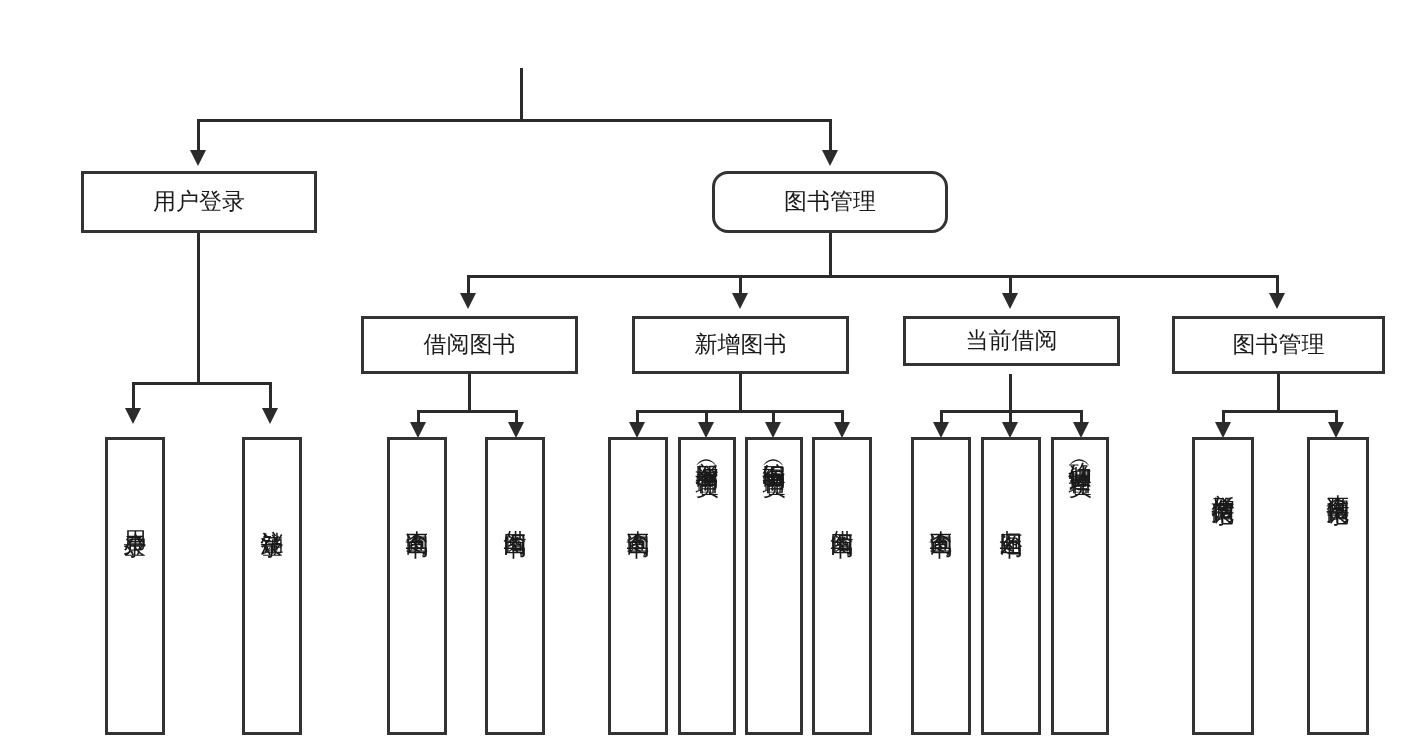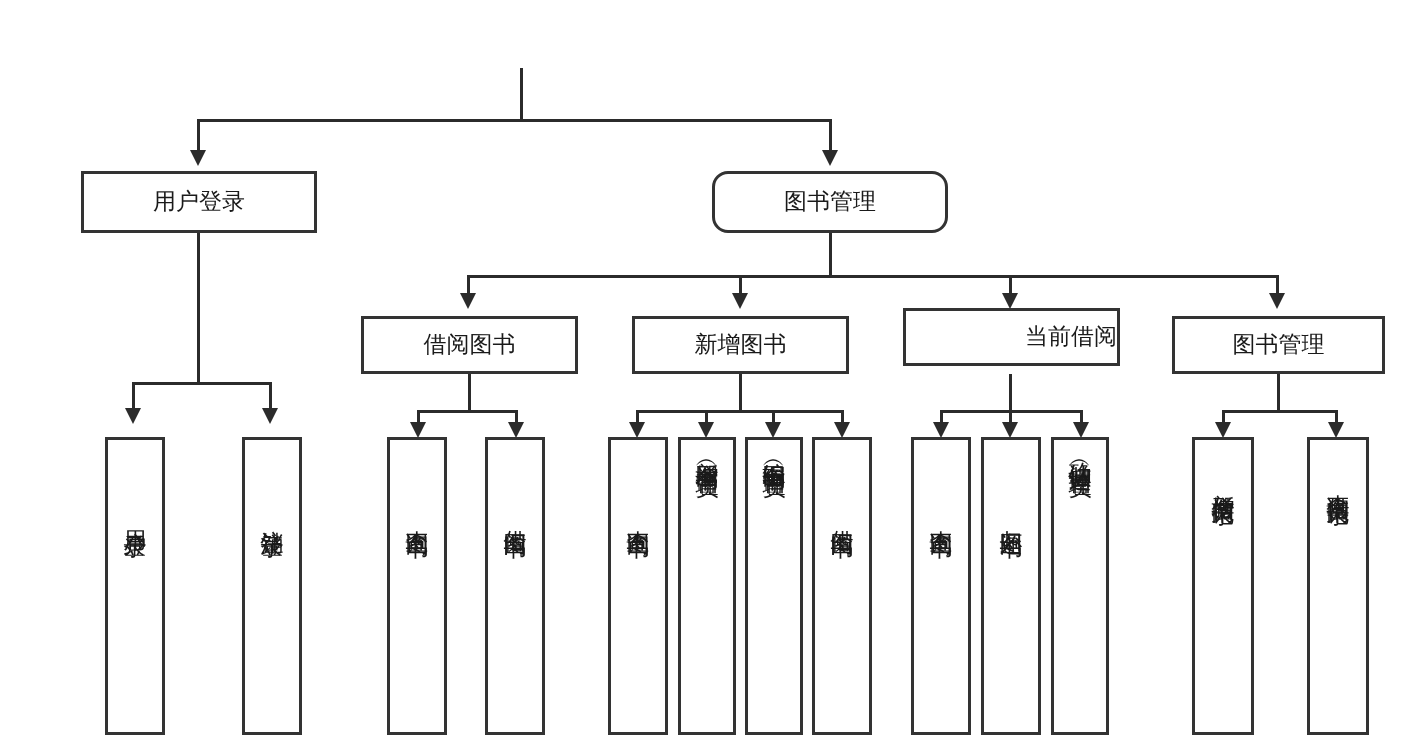--- a/index.html
+++ b/index.html
@@ -116,21 +116,21 @@
 
   <div class="ln vln" style="left:1276px;top:275px;width:3px;height:18px;"></div>
   <div class="arrow" style="left:1269px;top:293px;"></div>
 
   <div class="node h" style="left:361px;top:316px;width:217px;height:58px;">
     <span>借阅图书</span>
   </div>
   <div class="node h" style="left:632px;top:316px;width:217px;height:58px;">
     <span>新增图书</span>
   </div>
-  <div class="node h" style="left:903px;top:308px;width:217px;height:58px;justify-content:flex-end;">
+  <div class="node h" style="left:903px;top:316px;width:217px;height:50px;">
     <span>当前借阅</span>
   </div>
   <div class="node h" style="left:1172px;top:316px;width:213px;height:58px;">
     <span>图书管理</span>
   </div>
 
   <div class="ln vln" style="left:468px;top:374px;width:3px;height:36px;"></div>
   <div class="ln hln" style="left:417px;top:410px;width:101px;height:3px;"></div>
   <div class="ln vln" style="left:417px;top:410px;width:3px;height:12px;"></div>
   <div class="arrow" style="left:410px;top:422px;"></div>

